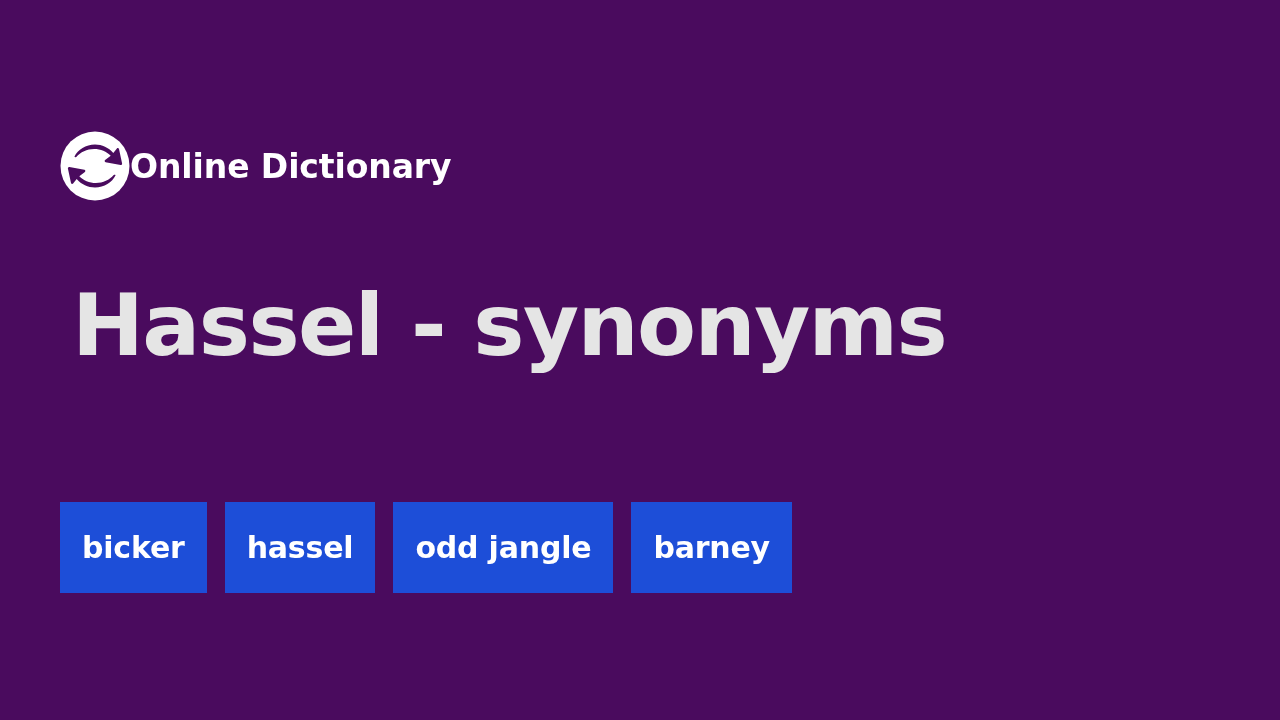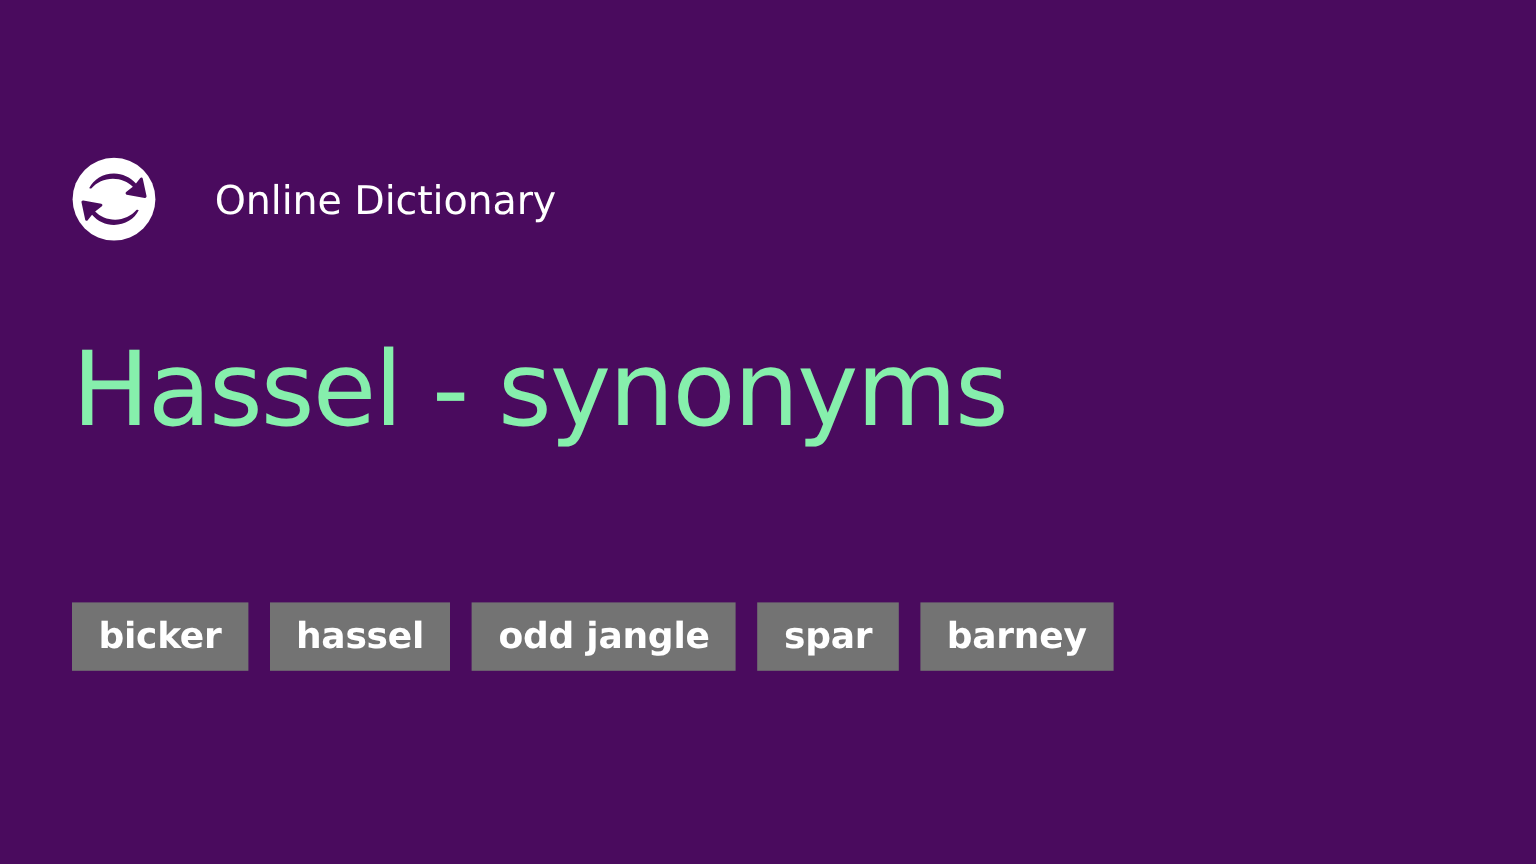--- a/index.html
+++ b/index.html
@@ -42,38 +42,37 @@
     line-height: 0;
   }
 
   .brand-logo svg {
     display: block;
     width: 70px;
     height: 70px;
   }
 
   .brand-name {
-    margin-left: 49px;
     color: #ffffff;
     font-size: 33px;
-    font-weight: 400;
+    font-weight: 700;
     letter-spacing: -0.1px;
     white-space: nowrap;
     line-height: 1;
   }
 
   
   .page-title {
     position: absolute;
-    left: 60px;
+    left: 72px;
     top: 282px;
     margin: 0;
-    color: #86efac;
+    color: #e5e5e5;
     font-size: 86px;
-    font-weight: 400;
+    font-weight: 700;
     letter-spacing: -1.6px;
     line-height: 1.02;
     white-space: nowrap;
   }
 
   
   .tag-list {
     position: absolute;
     left: 60px;
     top: 502px;
@@ -84,24 +83,24 @@
     gap: 18px;
     padding: 0;
     margin: 0;
     list-style: none;
   }
 
   .tag {
     display: flex;
     align-items: center;
     justify-content: center;
-    height: 57px;
+    height: 91px;
     box-sizing: border-box;
     padding: 0 22px;
-    background: #737373;
+    background: #1d4ed8;
     color: #ffffff;
     font-size: 30px;
     font-weight: 700;
     letter-spacing: -0.2px;
     line-height: 1;
     white-space: nowrap;
     border: 0;
     border-radius: 0;
     cursor: pointer;
     text-decoration: none;
@@ -124,17 +123,16 @@
     </span>
     <span class="brand-name">Online Dictionary</span>
   </div>
 
   <h1 class="page-title">Hassel - synonyms</h1>
 
   <ul class="tag-list">
     <li class="tag">bicker</li>
     <li class="tag">hassel</li>
     <li class="tag">odd jangle</li>
-    <li class="tag">spar</li>
     <li class="tag">barney</li>
   </ul>
 
 </div>
 
 </body></html>

